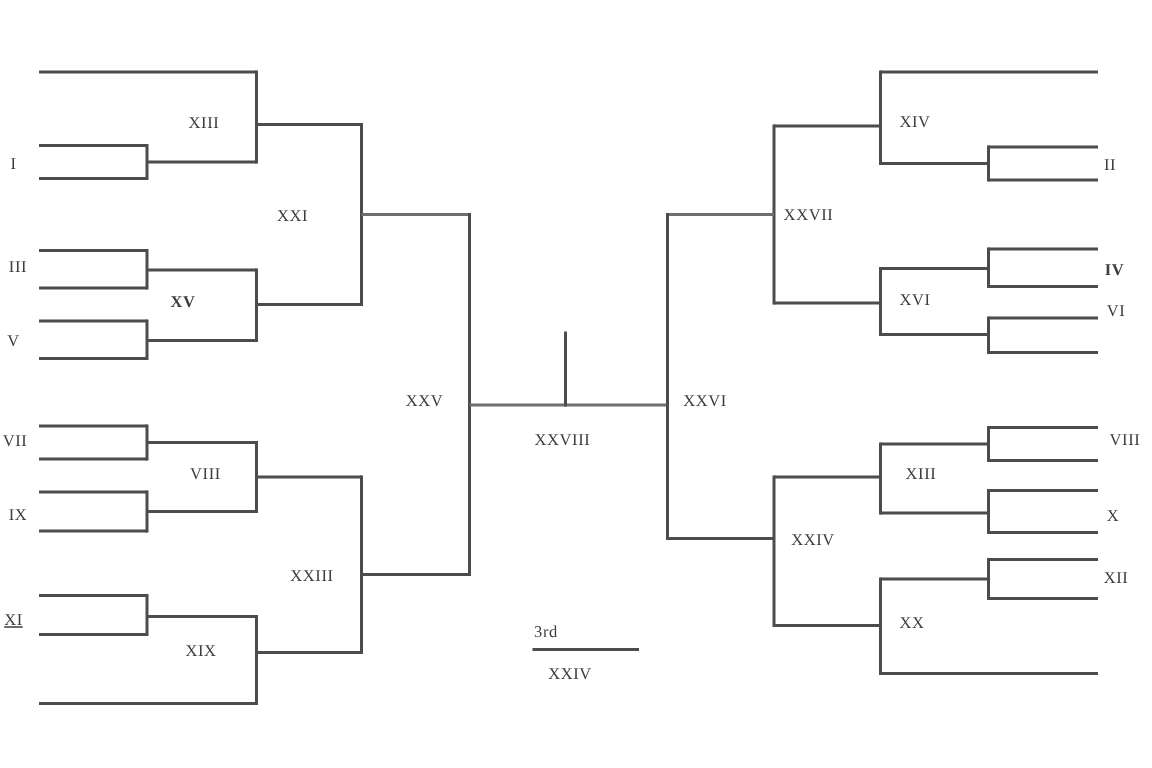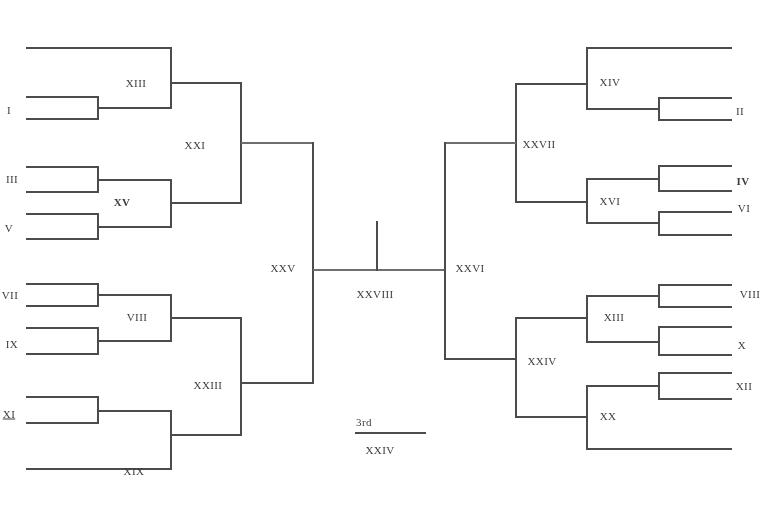--- a/index.html
+++ b/index.html
@@ -121,21 +121,21 @@
       <div class="bl" style="left: 444.25px; top: 142.25px; width: 1.5px; height: 217.5px; background: rgb(76, 76, 76);"></div>
       <div class="bLabel" style="left: 9px; top: 110px; color: rgb(61, 61, 61);">I</div>
       <div class="bLabel" style="left: 12px; top: 179px; color: rgb(61, 61, 61);">III</div>
       <div class="bLabel" style="left: 9px; top: 228px; color: rgb(61, 61, 61);">V</div>
       <div class="bLabel" style="left: 10px; top: 295px; color: rgb(61, 61, 61);">VII</div>
       <div class="bLabel" style="left: 12px; top: 344px; color: rgb(61, 61, 61);">IX</div>
       <div class="bLabel" style="left: 9px; top: 414px; color: rgb(61, 61, 61); text-decoration: underline;">XI</div>
       <div class="bLabel" style="left: 136px; top: 83px; color: rgb(61, 61, 61);">XIII</div>
       <div class="bLabel" style="left: 122px; top: 202px; color: rgb(61, 61, 61); font-weight: bold;">XV</div>
       <div class="bLabel" style="left: 137px; top: 317px; color: rgb(61, 61, 61);">VIII</div>
-      <div class="bLabel" style="left: 134px; top: 435px; color: rgb(61, 61, 61); margin-top: 36px;">XIX</div>
+      <div class="bLabel" style="left: 134px; top: 435px; color: rgb(61, 61, 61);">XIX</div>
       <div class="bLabel" style="left: 195px; top: 145px; color: rgb(61, 61, 61);">XXI</div>
       <div class="bLabel" style="left: 208px; top: 385px; color: rgb(61, 61, 61);">XXIII</div>
       <div class="bLabel" style="left: 283px; top: 268px; color: rgb(61, 61, 61);">XXV</div>
       <div class="bLabel" style="left: 375px; top: 294px; color: rgb(61, 61, 61);">XXVIII</div>
       <div class="bLabel" style="left: 364px; top: 422px; color: rgb(61, 61, 61);">3rd</div>
       <div class="bLabel" style="left: 380px; top: 450px; color: rgb(61, 61, 61);">XXIV</div>
       <div class="bLabel" style="left: 470px; top: 268px; color: rgb(61, 61, 61);">XXVI</div>
       <div class="bLabel" style="left: 539px; top: 144px; color: rgb(61, 61, 61);">XXVII</div>
       <div class="bLabel" style="left: 542px; top: 361px; color: rgb(61, 61, 61);">XXIV</div>
       <div class="bLabel" style="left: 610px; top: 82px; color: rgb(61, 61, 61);">XIV</div>

